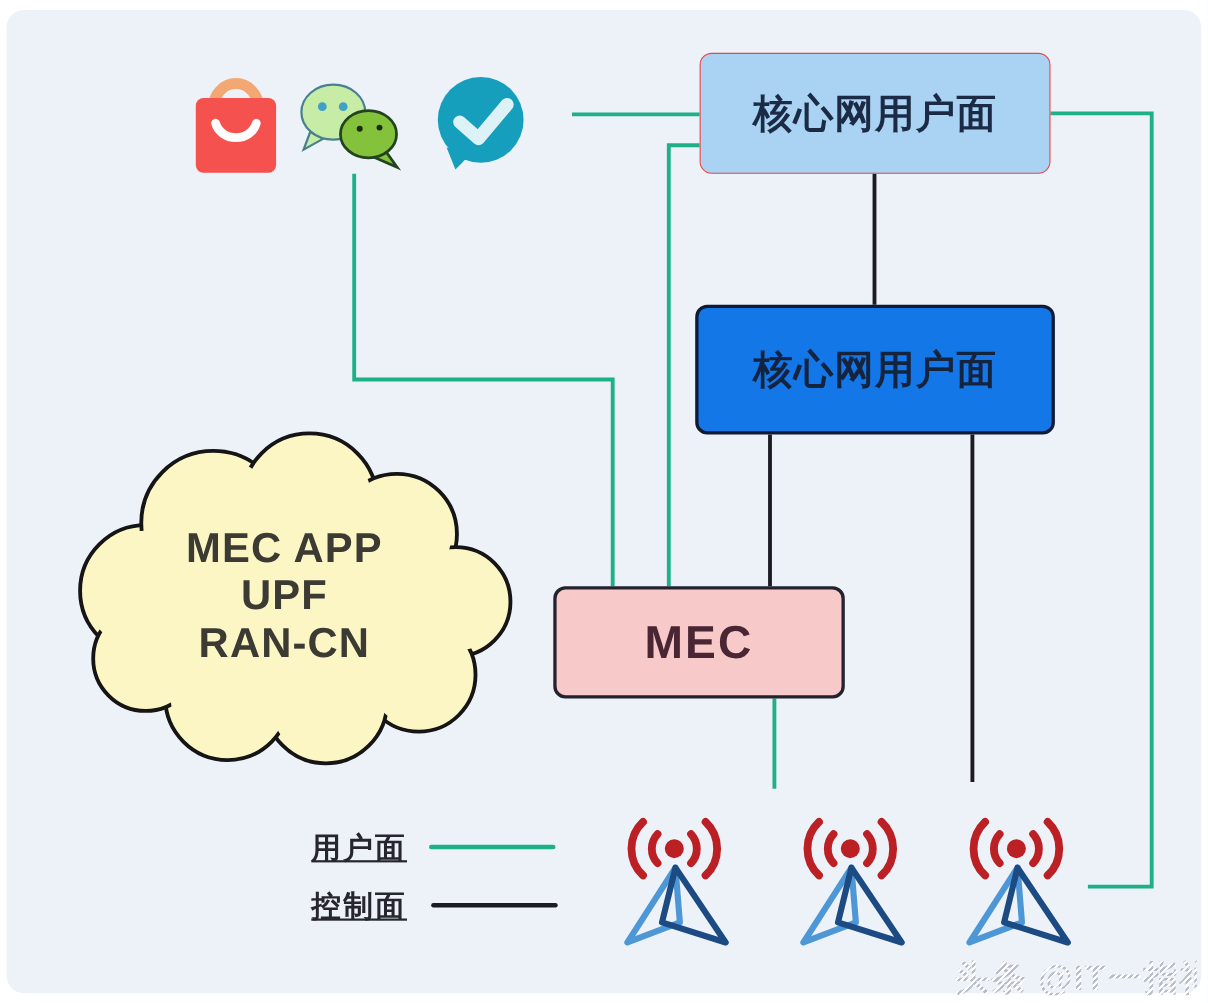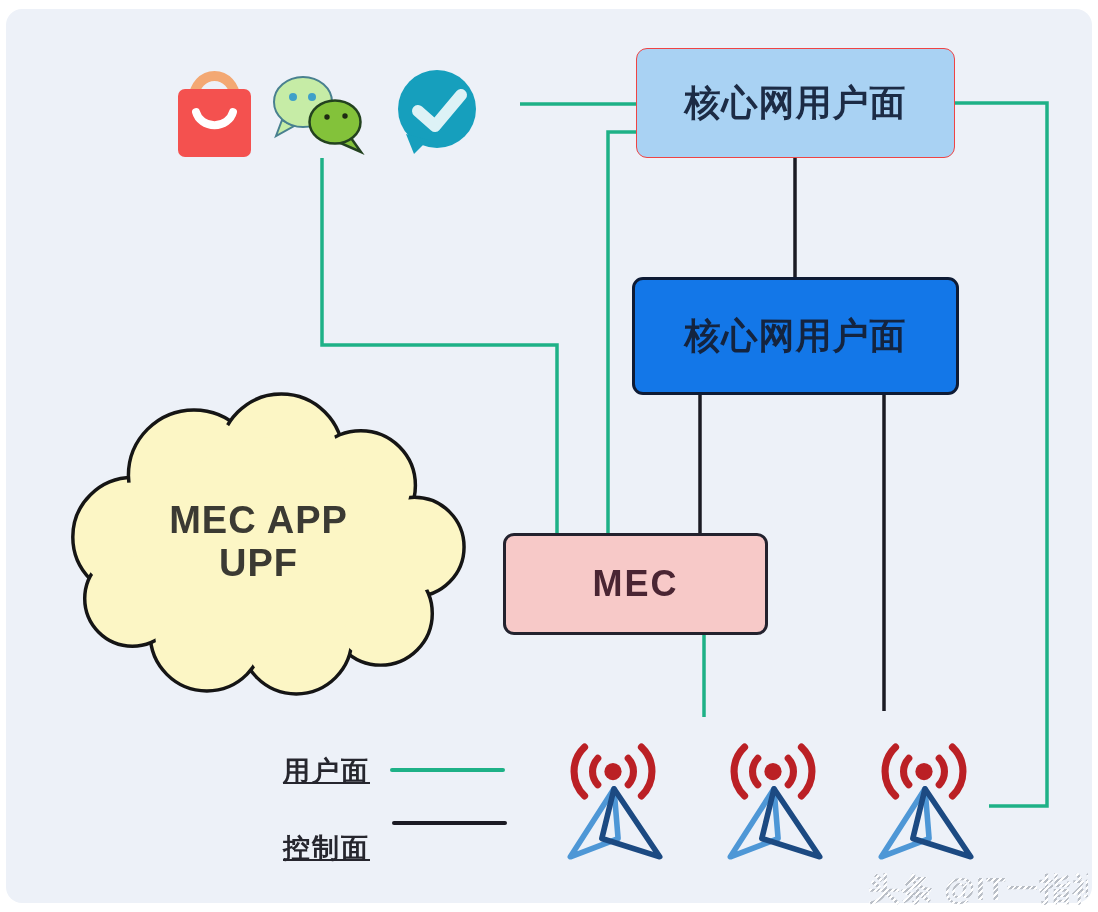--- a/index.html
+++ b/index.html
@@ -32,21 +32,21 @@
     color:#1c2b45;font-size:36px;
   }
   .box-control{
     left:632px;top:277px;width:327px;height:118px;
     background:#1377e8;border:3px solid #0e1b35;
     color:#14243f;font-size:36px;
   }
   .box-mec{
     left:503px;top:533px;width:265px;height:102px;
     background:#f7c9c8;border:3px solid #23222e;
-    color:#4a2533;font-size:36px;letter-spacing:2px;
+    color:#4a2533;font-size:42px;letter-spacing:2px;
   }
 
   
   .cloud-wrap{left:45px;top:378px;width:427px;height:328px;}
   .cloud-text{
     position:absolute;left:0;top:0;width:100%;height:100%;
     display:flex;flex-direction:column;align-items:center;justify-content:center;
     gap:0;font-weight:bold;font-size:38px;color:#3b3a33;letter-spacing:1px;
   }
 
@@ -154,26 +154,27 @@
       <circle cx="338" cy="237" r="47"></circle>
       <circle cx="253" cy="262" r="51"></circle>
       <circle cx="163" cy="258" r="52"></circle>
       <circle cx="88" cy="222" r="43"></circle>
       <circle cx="225" cy="170" r="110"></circle>
     </g>
   </svg>
   <div class="cloud-text">
     <span>MEC APP</span>
     <span>UPF</span>
+    <span>RAN-CN</span>
   </div>
 </div>
 
 <div class="legend-label" style="top:753px;">用户面</div>
 <div class="legend-line green"></div>
-<div class="legend-label" style="top:830px;">控制面</div>
+<div class="legend-label" style="top:806px;">控制面</div>
 <div class="legend-line black"></div>
 
 <svg class="abs bs bs1" viewBox="0 0 110 130">
   <g stroke="#bb2025" stroke-width="7" stroke-linecap="round" fill="none">
     <path d="M40,20 A19,19 0 0 0 40,46"></path>
     <path d="M27,9  A33,33 0 0 0 27,57"></path>
     <path d="M70,20 A19,19 0 0 1 70,46"></path>
     <path d="M83,9  A33,33 0 0 1 83,57"></path>
   </g>
   <circle cx="55" cy="33" r="8.5" fill="#bb2025"></circle>

